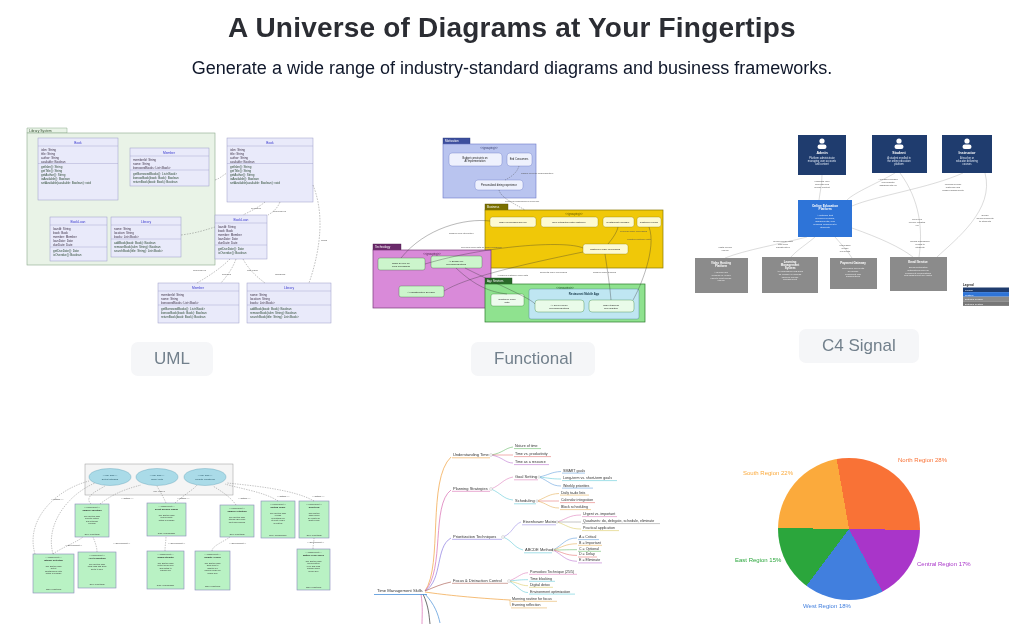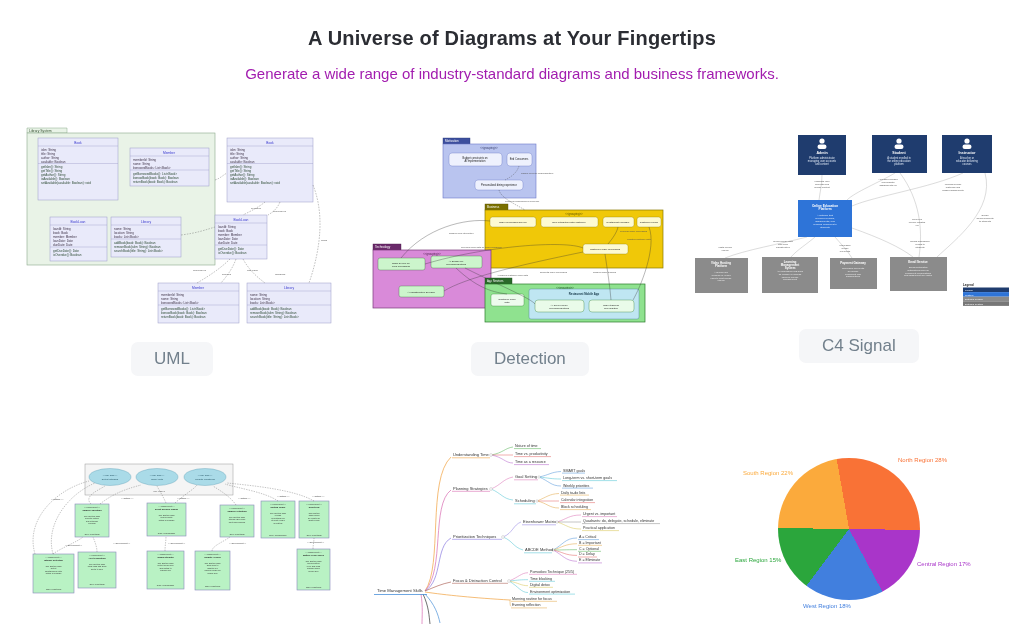--- a/index.html
+++ b/index.html
@@ -1,20 +1,20 @@
 <!DOCTYPE html>
 <html><head>
 <meta charset="utf-8">
 <style>
   html,body{margin:0;padding:0;background:#ffffff;}
   body{width:1024px;height:624px;position:relative;overflow:hidden;
        font-family:"Liberation Sans",sans-serif;color:#2d2f33;}
   .hdr{position:absolute;top:12px;left:0;width:1024px;text-align:center;}
-  .hdr h1{margin:15px;font-size:20px;font-weight:700;color:#2b2d33;letter-spacing:.2px;}
-  .hdr p{margin:14px 0 0 0;font-size:15px;color:#a21caf;}
+  .hdr h1{margin:0;font-size:28px;font-weight:700;color:#2b2d33;letter-spacing:.2px;}
+  .hdr p{margin:14px 0 0 0;font-size:18px;color:#0f172a;}
   .card{position:absolute;}
   .card svg{display:block;width:100%;height:100%;}
   svg text{font-family:"Liberation Sans",sans-serif;}
   .pill{position:absolute;background:#f5f6f8;border-radius:7px;padding:7px 23px;
         font-size:17px;color:#72808c;}
   
   #pie-card{left:705px;top:440px;width:310px;height:184px;}
   #pie{position:absolute;left:73px;top:18px;width:142px;height:142px;border-radius:50%;}
   .pie-label{position:absolute;font-size:6px;white-space:nowrap;}
 </style>
@@ -209,21 +209,21 @@
     <text x="84" y="106">Triggers new interaction</text>
     <text x="255" y="104">Performs order processing</text>
     <text x="262" y="112">Updates customer data</text>
     <text x="96" y="120">Provides order data for local processing</text>
     <text x="132" y="148">Accesses customer order data</text>
     <text x="175" y="145">Supports order processing</text>
     <text x="228" y="145">Triggers order tracking</text>
   </g>
 </svg>
 </div>
-<div class="pill" style="left:471px;top:342px">Detection</div>
+<div class="pill" style="left:471px;top:342px">Functional</div>
 
 <div class="card" style="left:695px;top:130px;width:320px;height:200px">
 <svg viewBox="0 0 320 200">
 
   <g stroke="#999" stroke-width="0.35" fill="none">
     <path d="M127,45 C127,54 125,62 124,70"></path>
     <path d="M200,43 C185,52 160,62 152,70"></path>
     <path d="M268,43 C235,58 180,66 157,76"></path>
     <path d="M112,107 C85,114 50,120 30,128"></path>
     <path d="M120,107 C112,114 102,120 96,127"></path>

